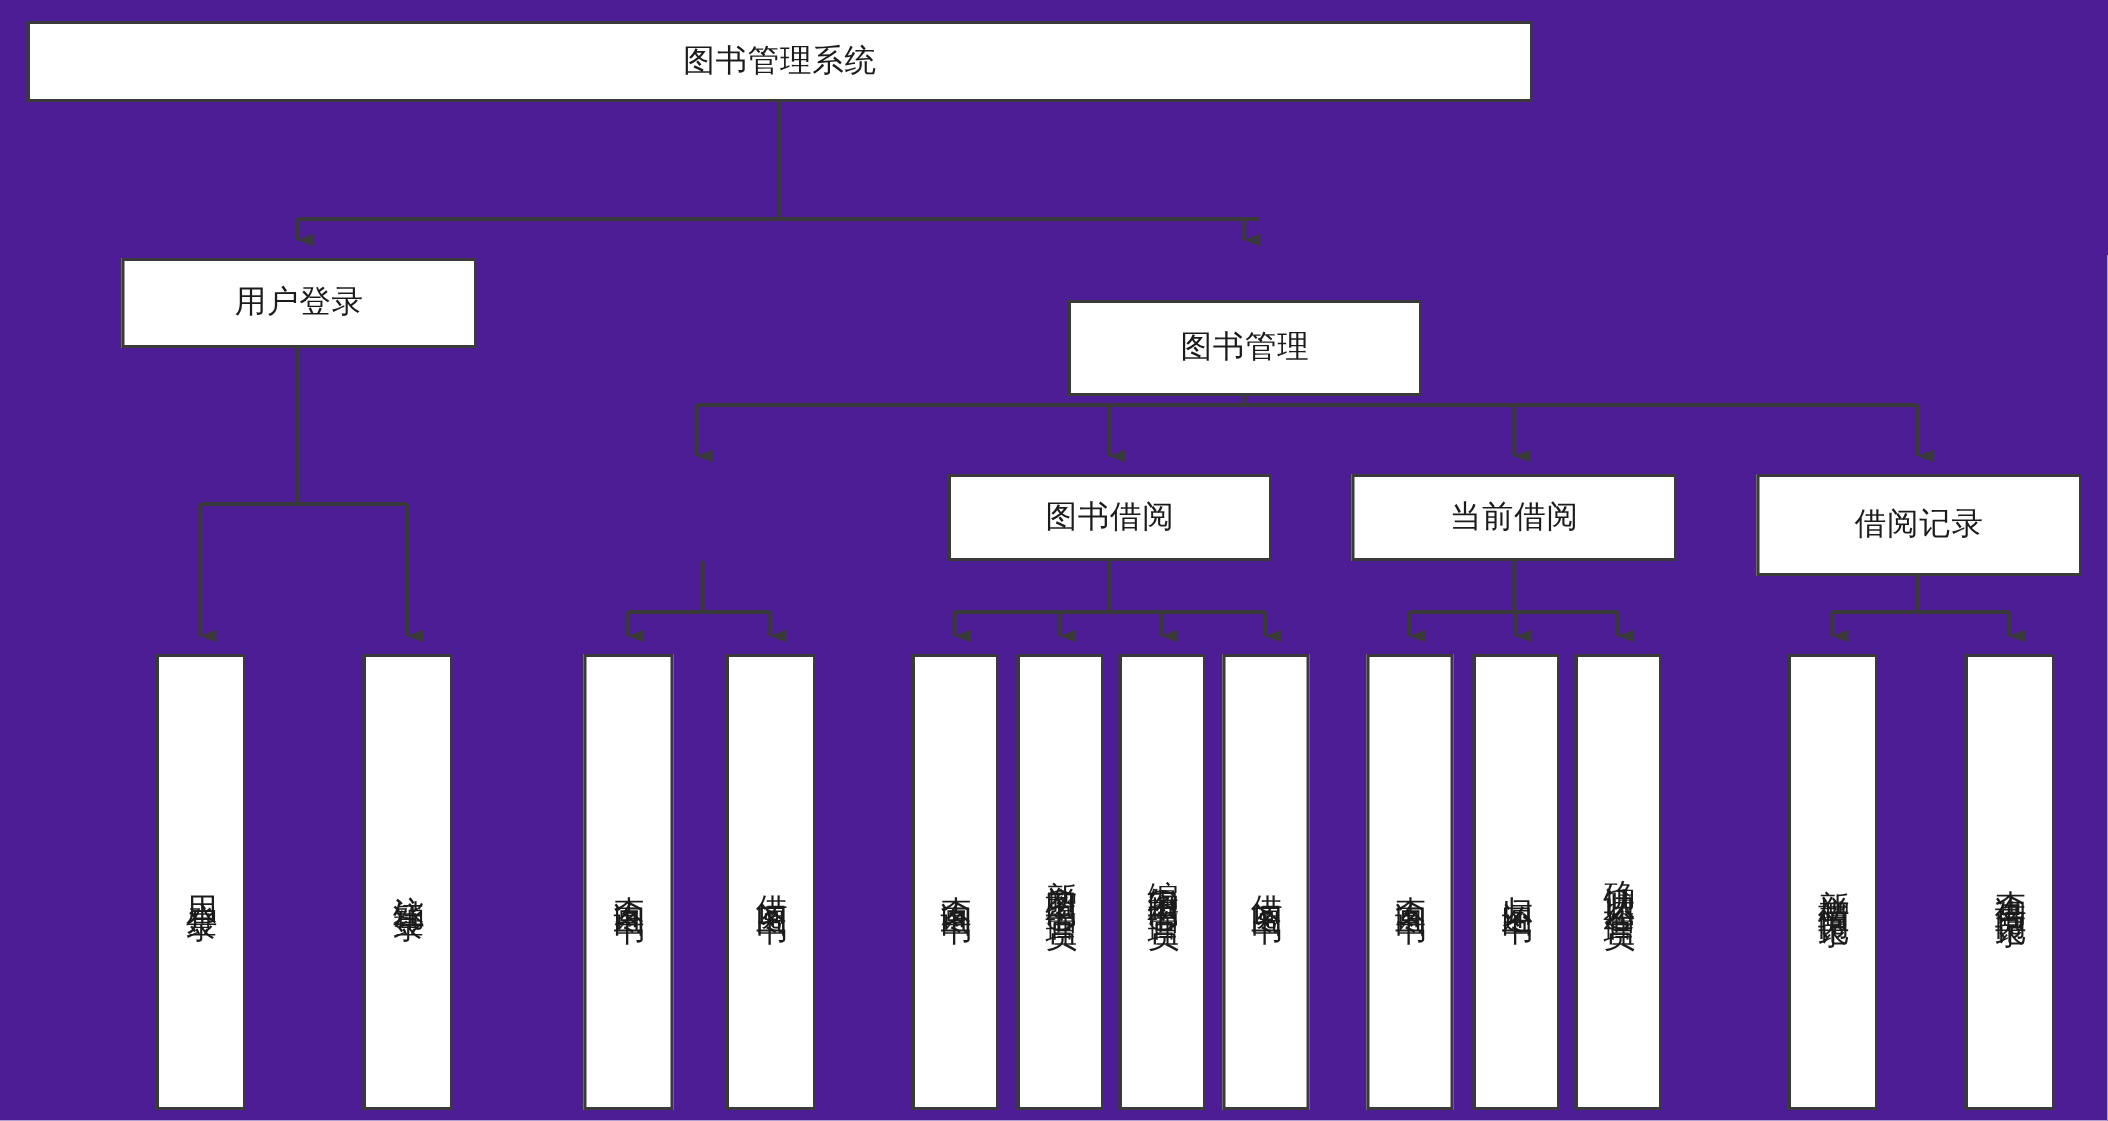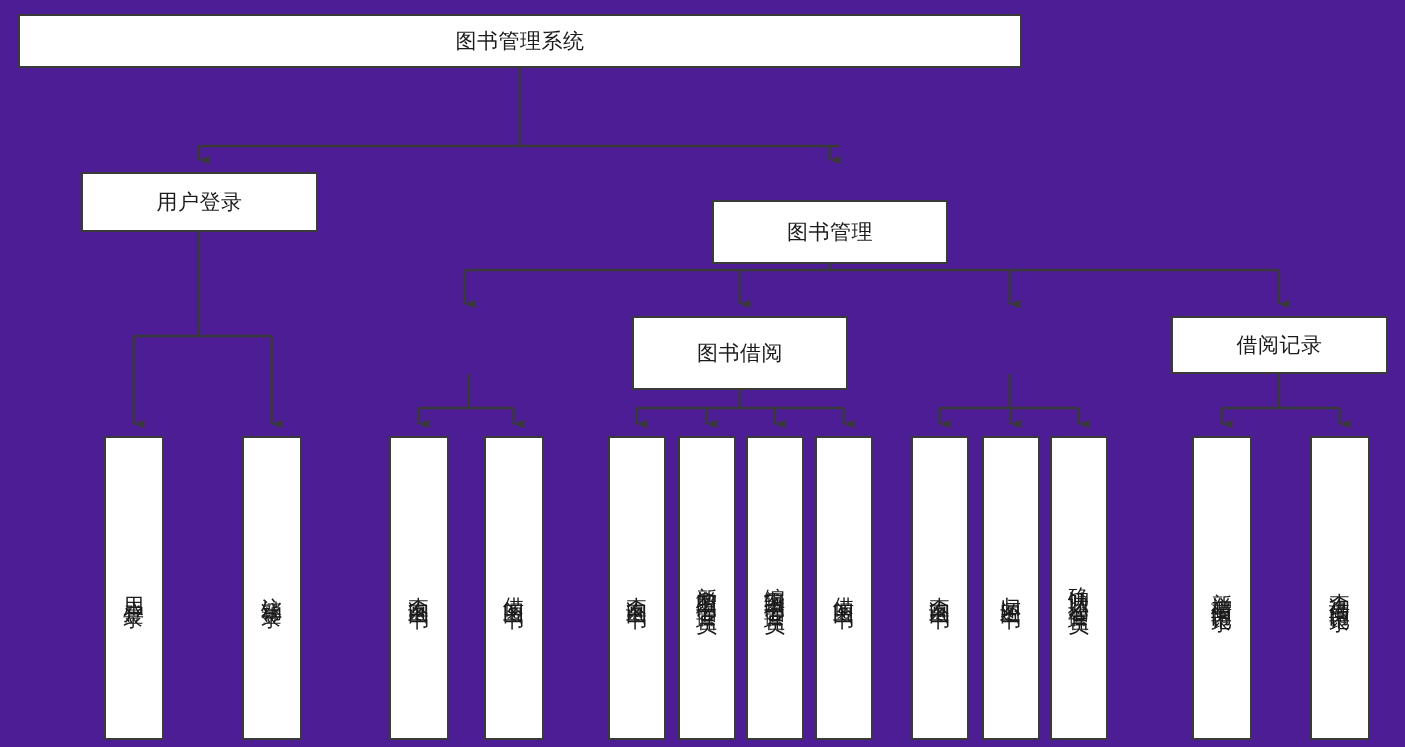--- a/index.html
+++ b/index.html
@@ -125,24 +125,27 @@
     <span class="node-label">图书管理系统</span>
   </div>
 
   <div class="node horizontal" style="left:81px;top:172px;width:237px;height:60px;">
     <span class="node-label">用户登录</span>
   </div>
   <div class="node horizontal" style="left:712px;top:172px;width:236px;height:64px;margin-top:28px;">
     <span class="node-label">图书管理</span>
   </div>
 
-  <div class="node horizontal" style="left:632px;top:316px;width:216px;height:74px;">
+  <div class="node horizontal" style="left:632px;top:316px;width:216px;height:58px;">
     <span class="node-label">图书借阅</span>
   </div>
-  <div class="node horizontal" style="left:1171px;top:316px;width:217px;height:58px;">
+  <div class="node horizontal" style="left:901px;top:316px;width:217px;height:58px;">
+    <span class="node-label">当前借阅</span>
+  </div>
+  <div class="node horizontal" style="left:1171px;top:316px;width:217px;height:68px;">
     <span class="node-label">借阅记录</span>
   </div>
 
   <div class="node vertical" style="left:104px;top:436px;width:60px;height:304px;">
     <span class="node-label">用户登录</span>
   </div>
   <div class="node vertical" style="left:242px;top:436px;width:60px;height:304px;">
     <span class="node-label">注销登录</span>
   </div>
 

